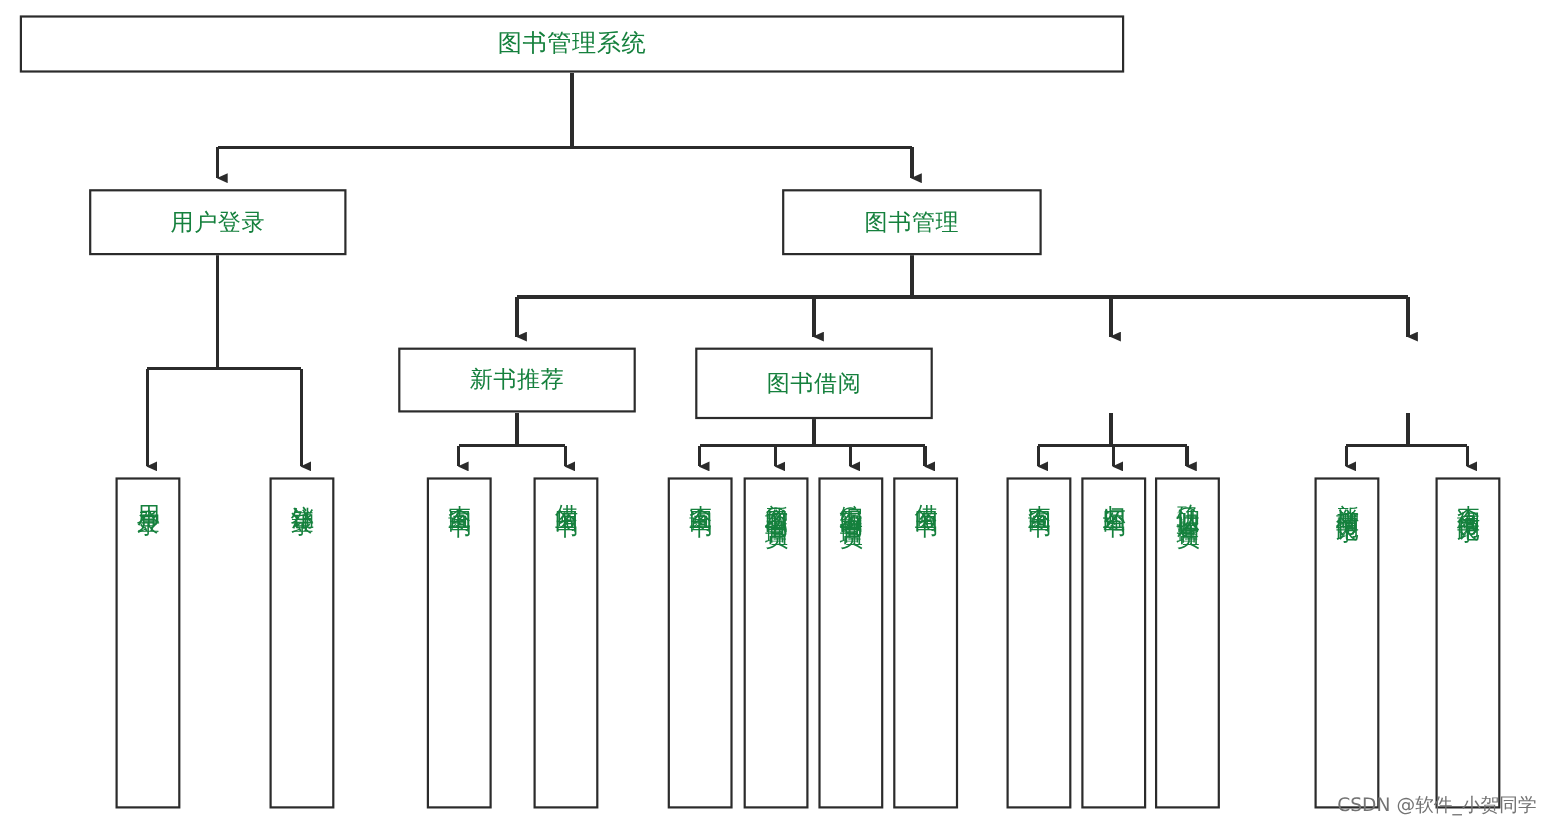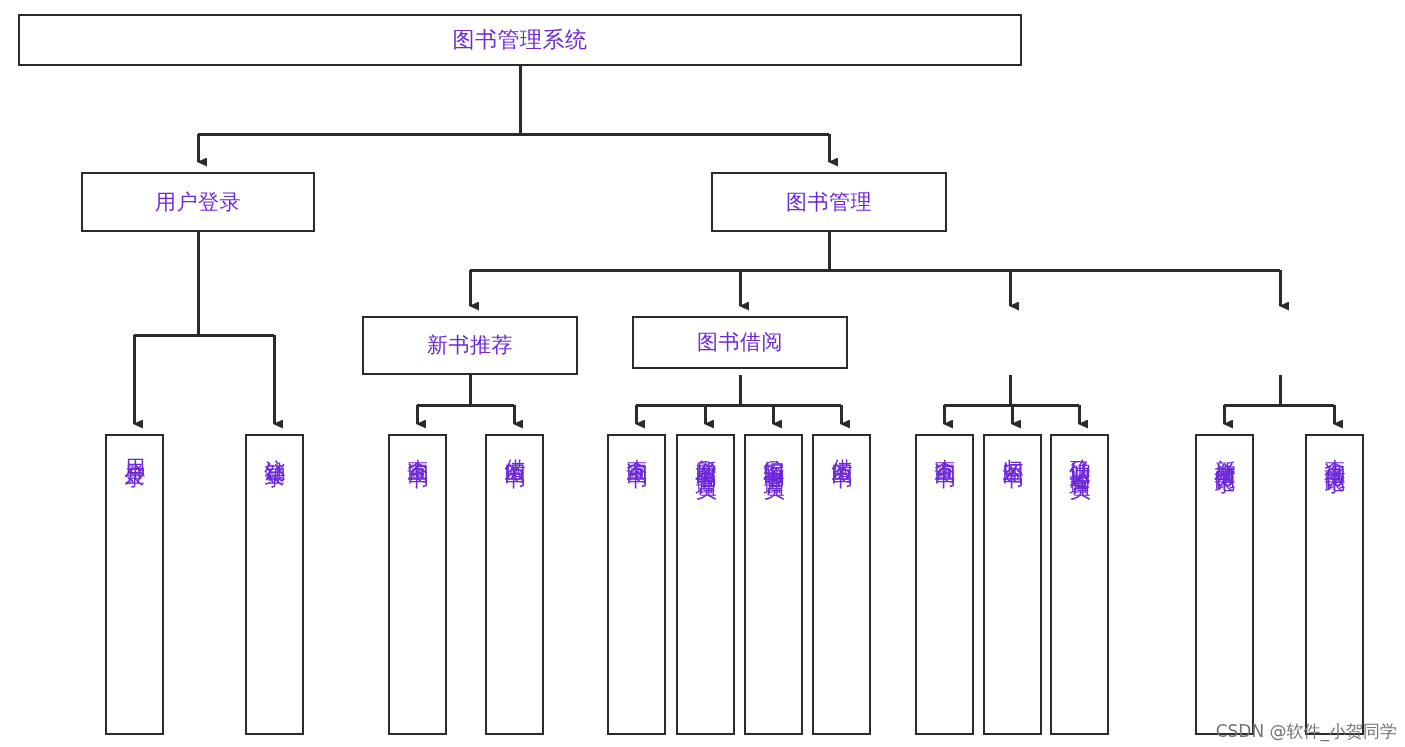--- a/index.html
+++ b/index.html
@@ -27,21 +27,21 @@
     pointer-events: none;
   }
   .node {
     position: absolute;
     box-sizing: border-box;
     background: #ffffff;
     border: 2px solid #2b2b2b;
     display: flex;
     align-items: center;
     justify-content: center;
-    color: #6d28d9;
+    color: #15803d;
     z-index: 2;
   }
   .node-label {
     display: block;
     text-align: center;
     line-height: 1.18;
     letter-spacing: 0.5px;
     white-space: nowrap;
   }
   
@@ -139,21 +139,21 @@
   <div class="node horiz" style="left:81px; top:172px; width:234px; height:60px;">
     <span class="node-label">用户登录</span>
   </div>
   <div class="node horiz" style="left:362px; top:316px; width:216px; height:59px;">
     <span class="node-label">新书推荐</span>
   </div>
 
   <div class="node horiz" style="left:711px; top:172px; width:236px; height:60px;">
     <span class="node-label">图书管理</span>
   </div>
-  <div class="node horiz" style="left:632px; top:316px; width:216px; height:53px;">
+  <div class="node horiz" style="left:632px; top:316px; width:216px; height:65px;">
     <span class="node-label">图书借阅</span>
   </div>
 
   <div class="node leaf" style="left:105px; top:434px; width:59px; height:301px;">
     <span class="node-label">用户登录</span>
   </div>
   <div class="node leaf" style="left:245px; top:434px; width:59px; height:301px;">
     <span class="node-label">注销登录</span>
   </div>
 

